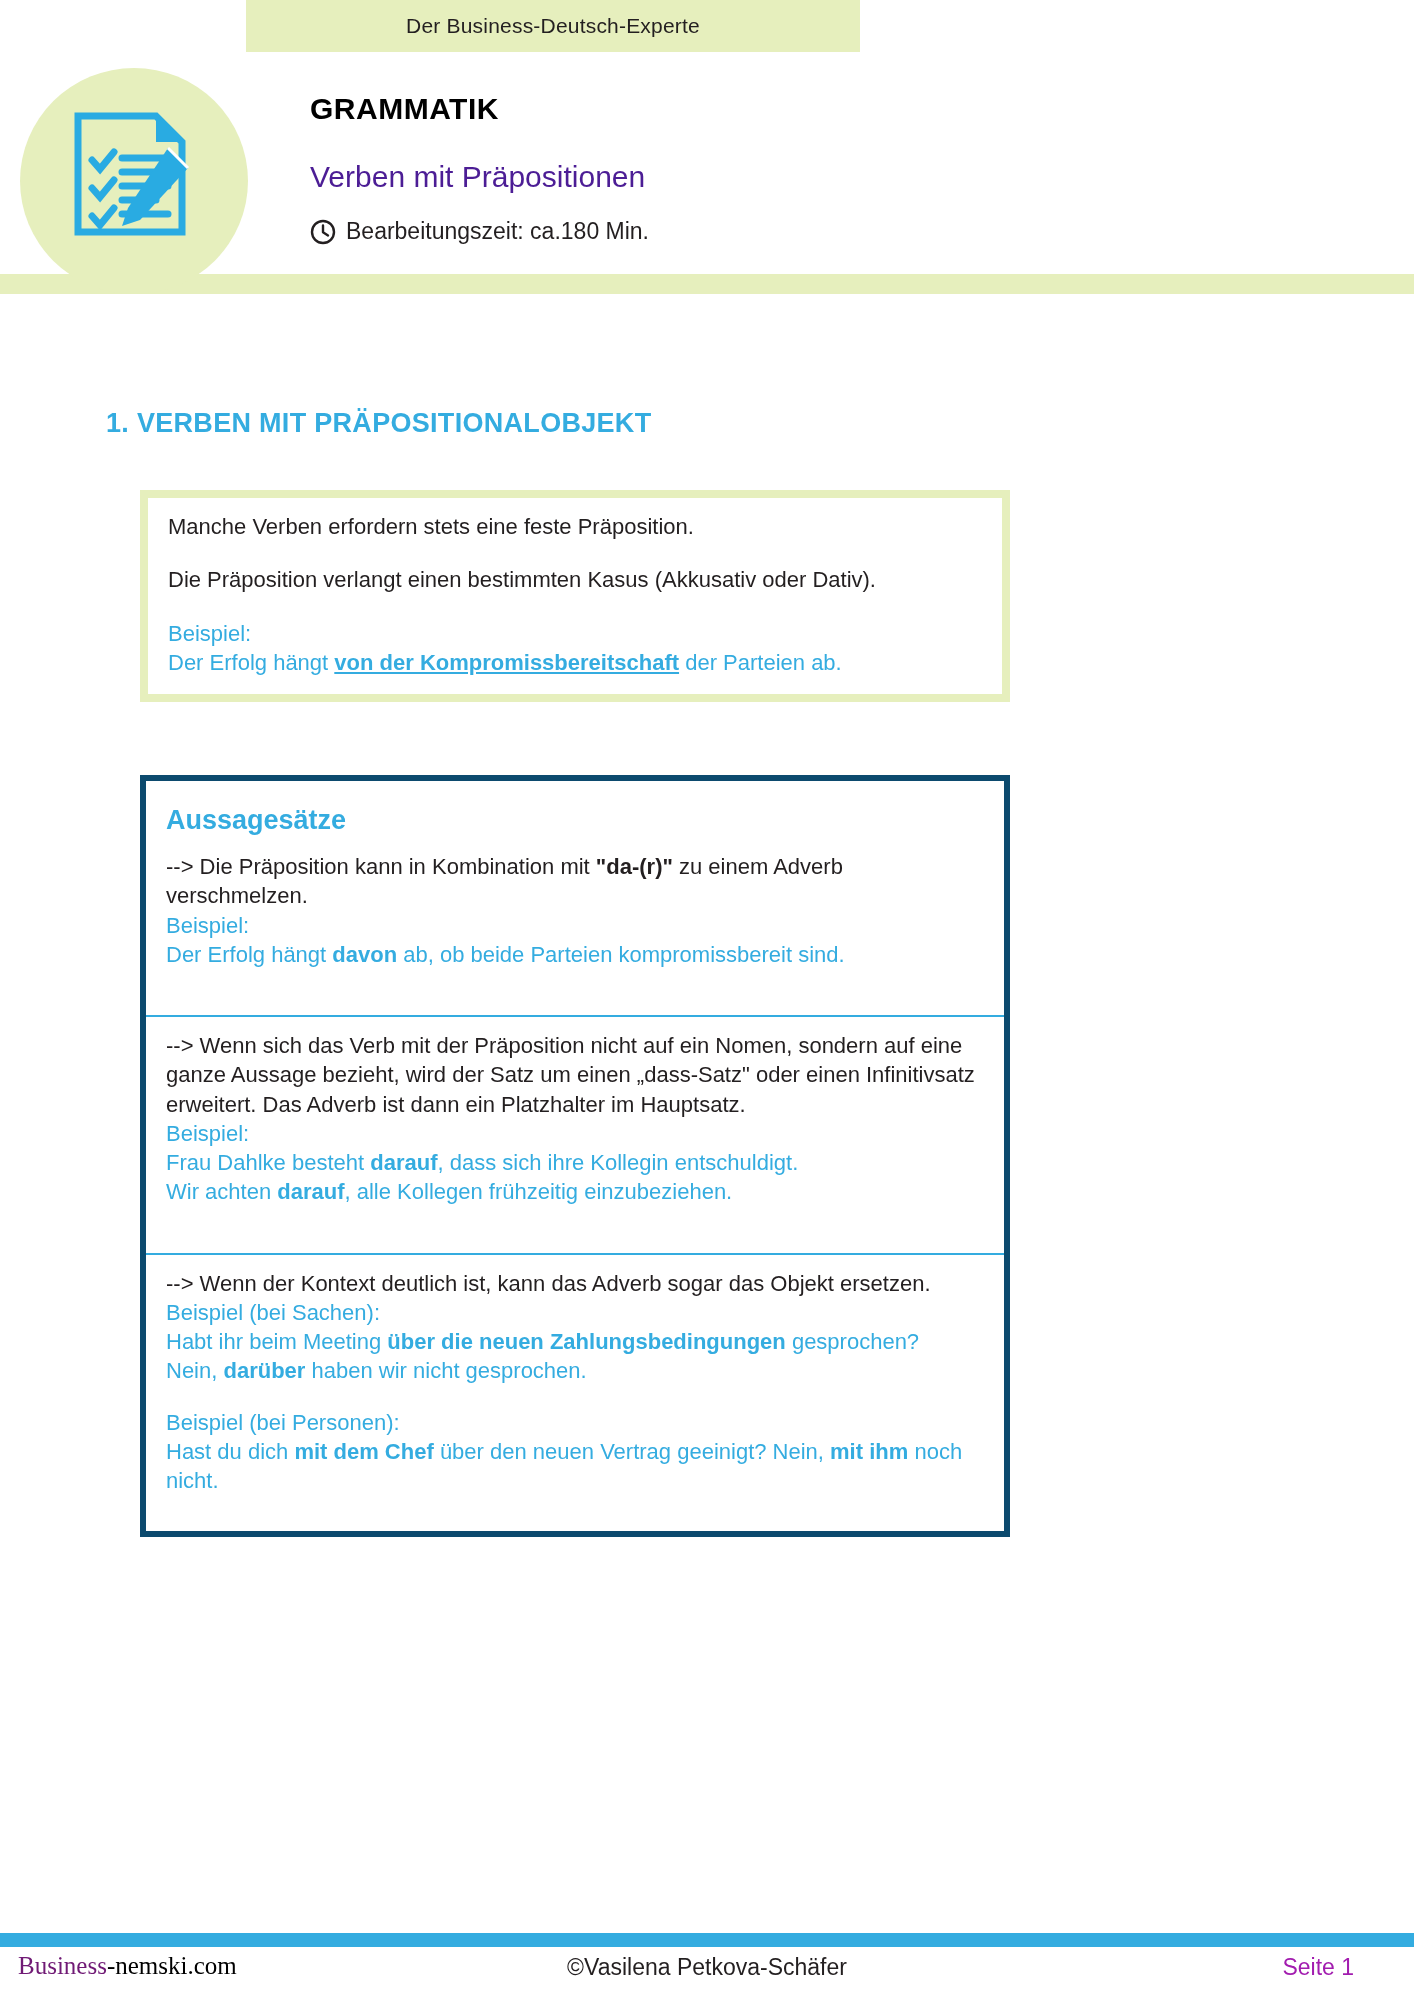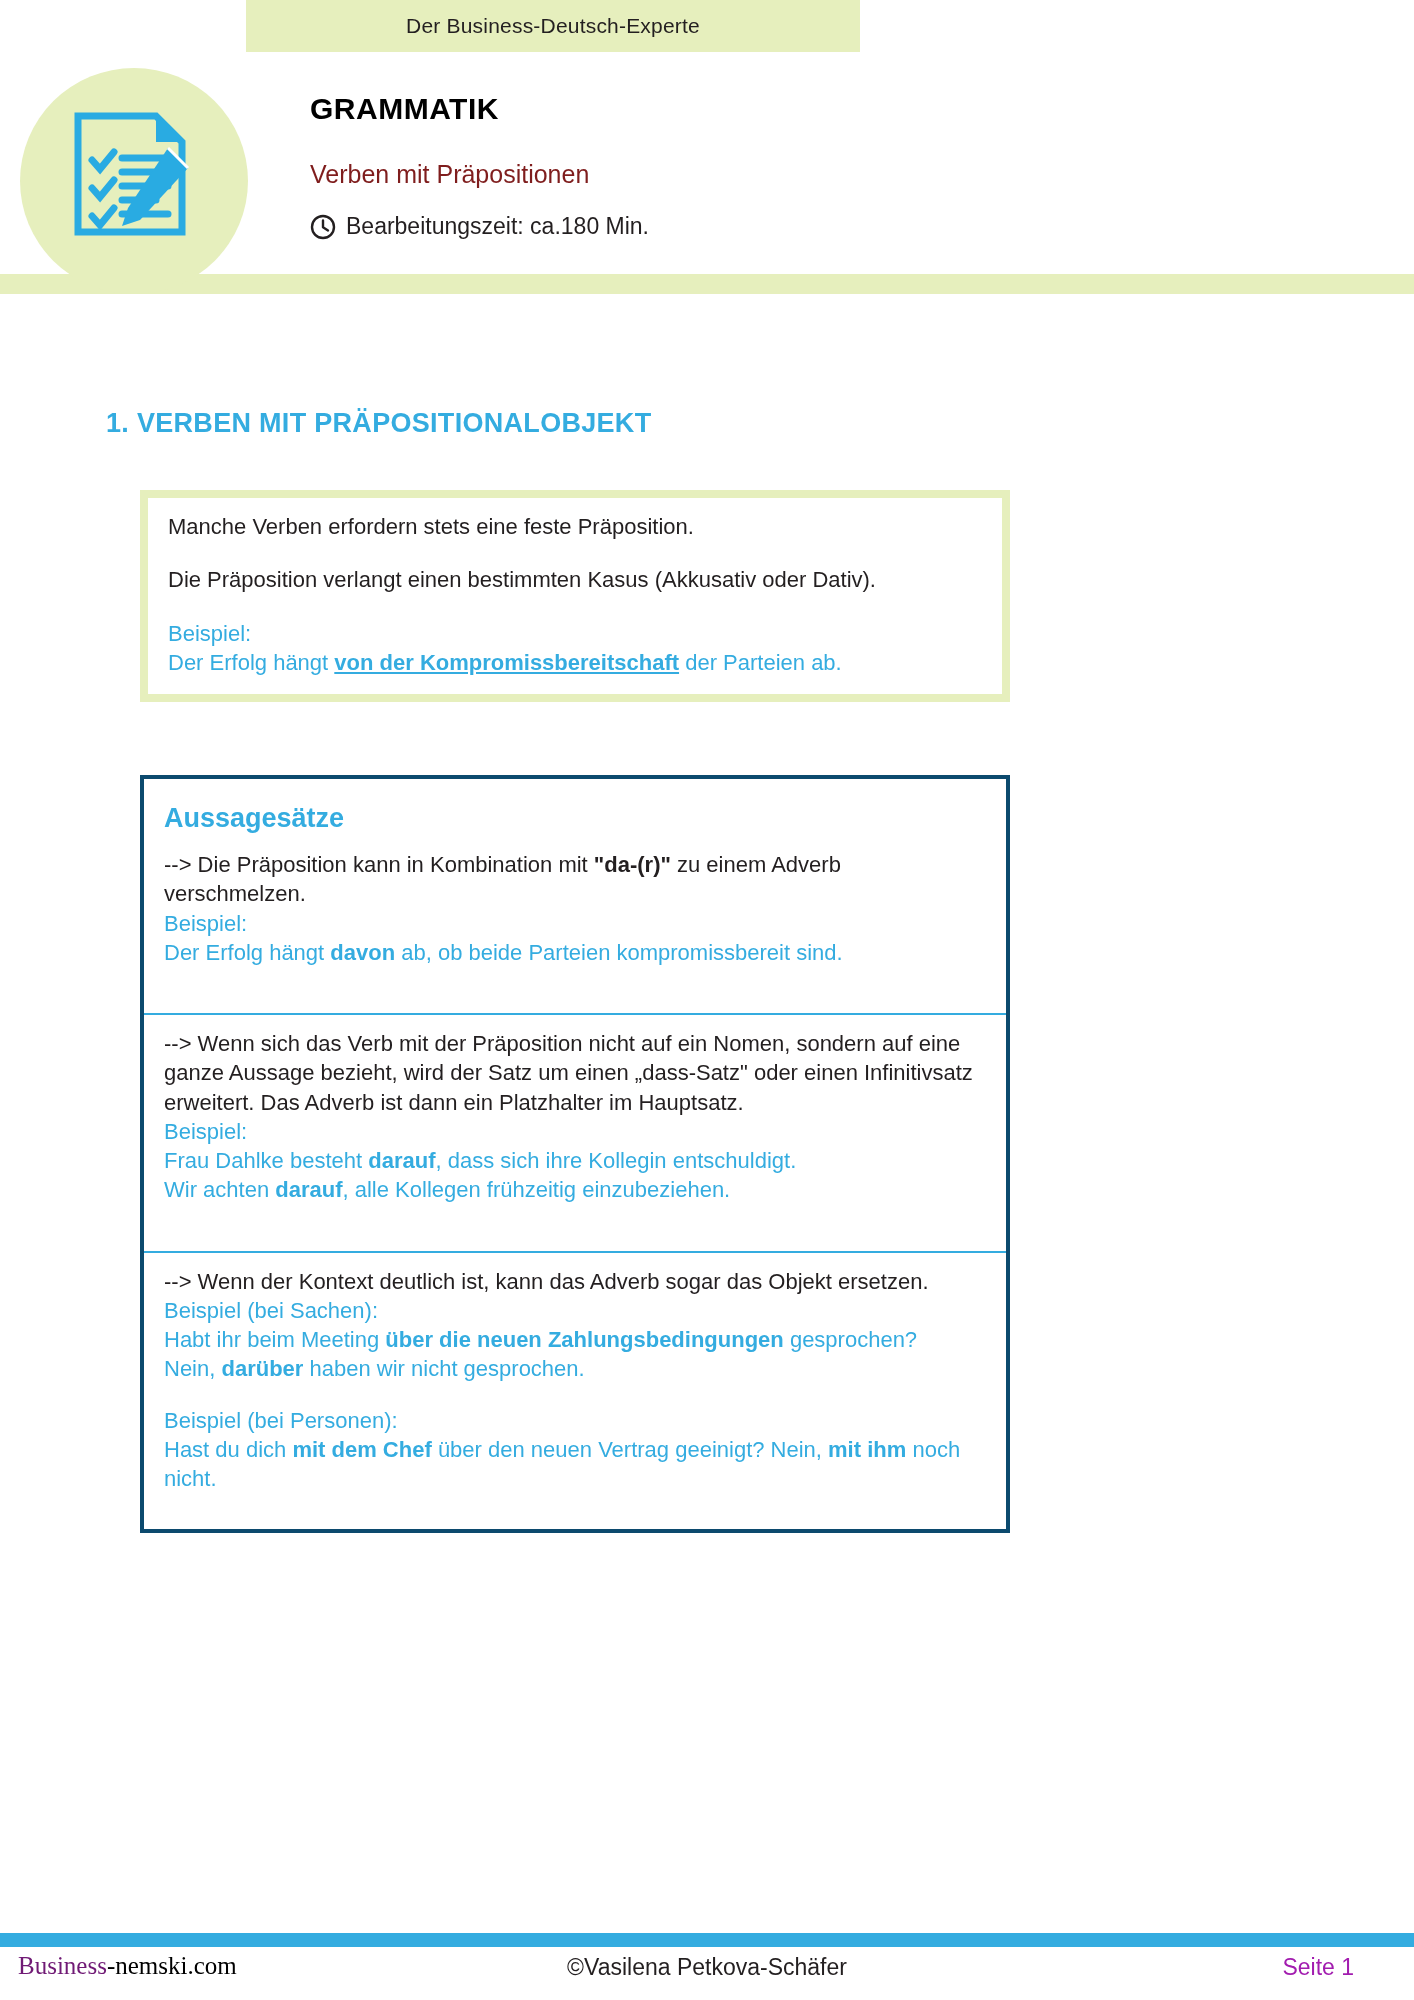--- a/index.html
+++ b/index.html
@@ -64,23 +64,23 @@
     width: 900px;
   }
   .doc-kicker {
     font-size: 30px;
     font-weight: bold;
     color: #000000;
     letter-spacing: .5px;
     margin: 0 0 34px 0;
   }
   .doc-title {
-    font-size: 25px;
+    font-size: 30px;
     font-weight: normal;
-    color: #7f1d1d;
+    color: #4c1d95;
     margin: 0 0 24px 0;
   }
   .doc-time {
     display: flex;
     align-items: center;
     gap: 10px;
     font-size: 23px;
     color: #231f20;
   }
   .clock-icon { width: 26px; height: 26px; flex: 0 0 26px; display:block; }
@@ -109,21 +109,21 @@
   }
   .green-box p { margin: 0 0 24px 0; font-size: 22px; line-height: 1.34; }
   .green-box p.tight { margin-bottom: 0; }
 
   
   .blue-box {
     position: absolute;
     left: 140px;
     top: 775px;
     width: 870px;
-    border: 4px solid #0c4a6e;
+    border: 6px solid #0c4a6e;
     background: #ffffff;
     padding: 0;
   }
   .blue-box-title {
     font-size: 27px;
     font-weight: bold;
     color: #34ace0;
     margin: 24px 0 16px 20px;
   }
   .blue-block {

